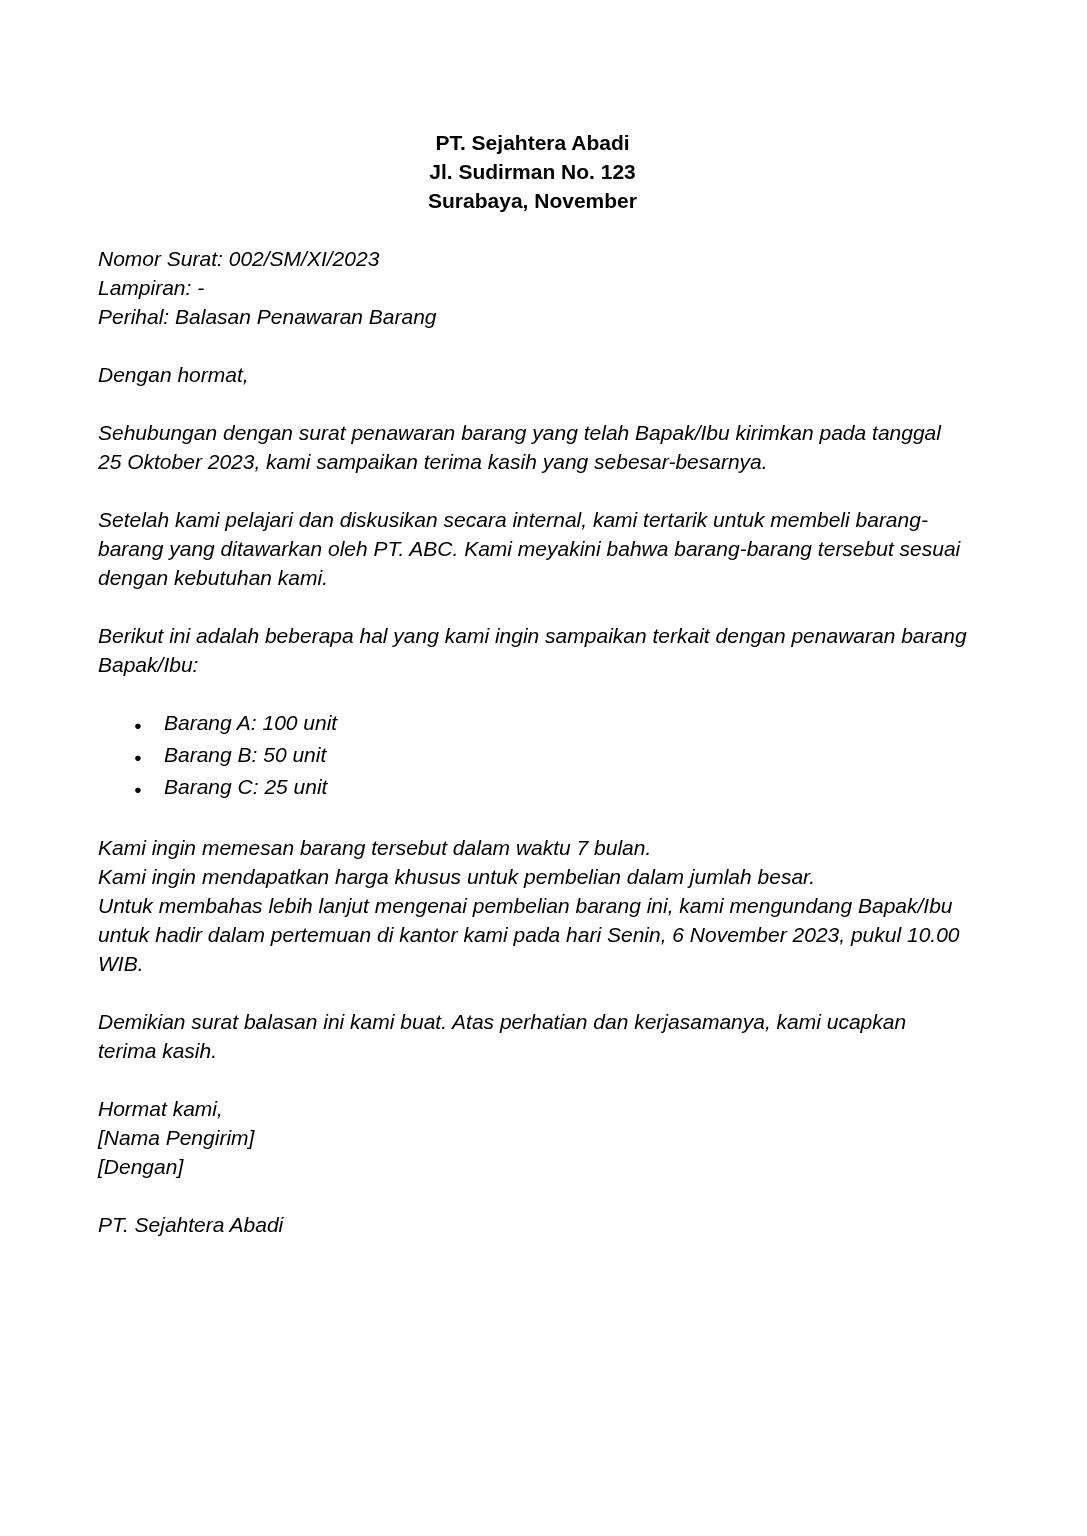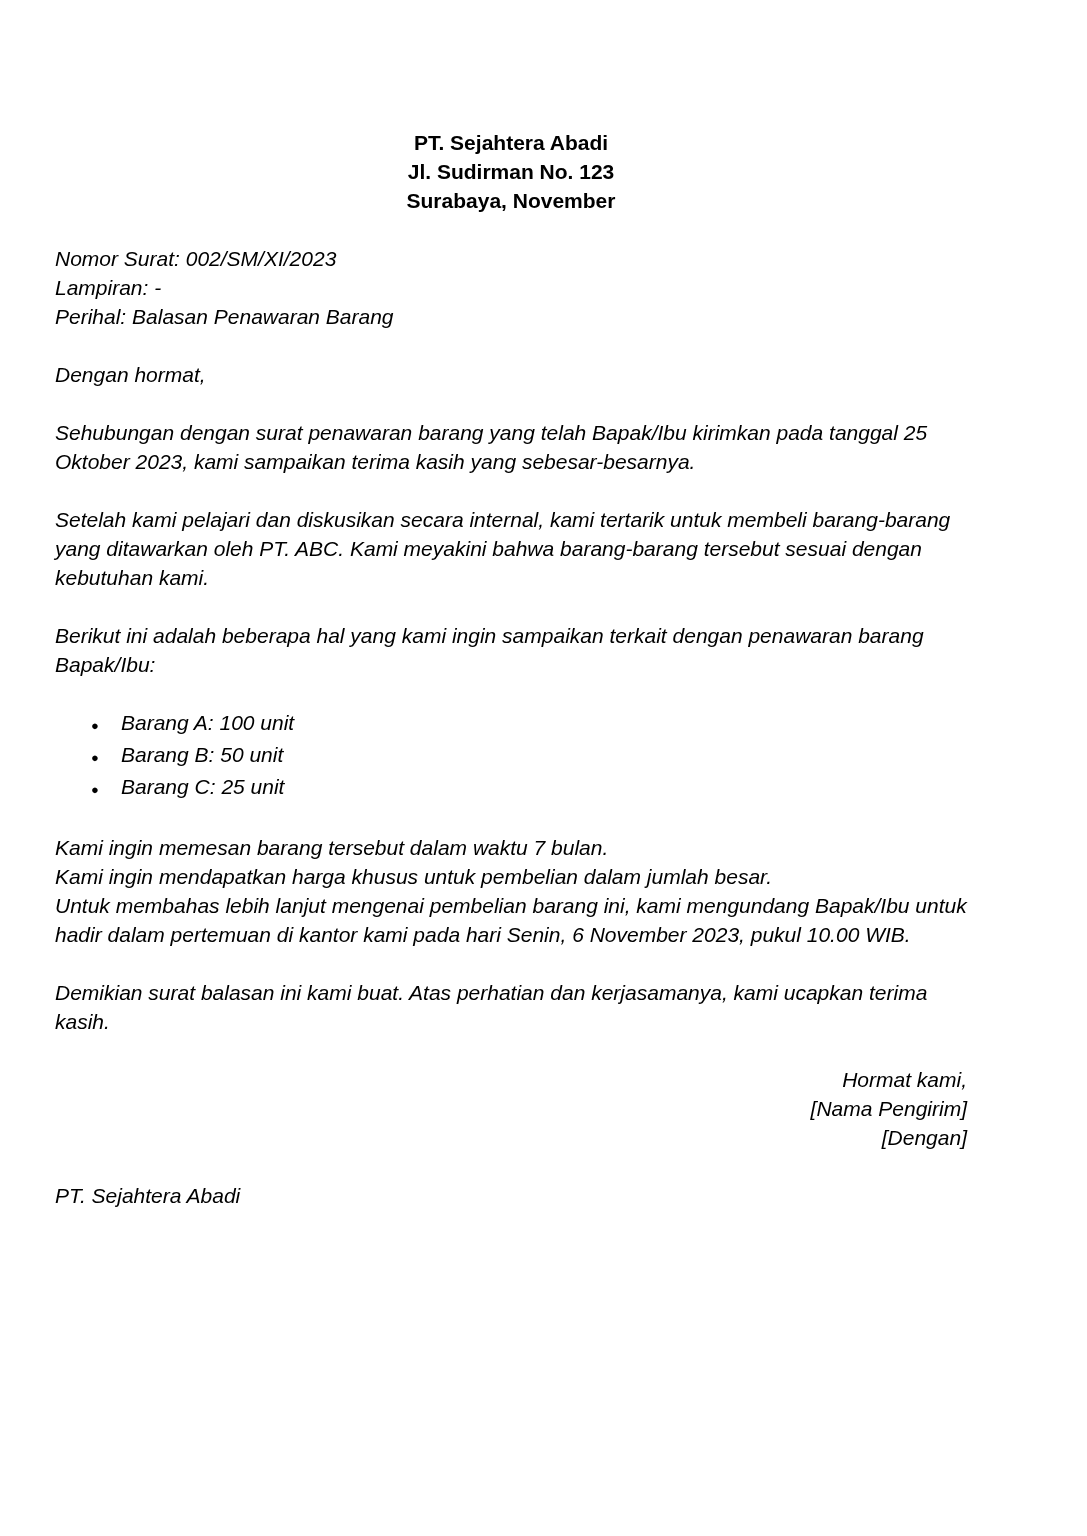--- a/index.html
+++ b/index.html
@@ -6,21 +6,21 @@
     margin: 0;
     padding: 0;
     background: #ffffff;
   }
   .page {
     position: relative;
     width: 1087px;
     height: 1536px;
     background: #ffffff;
     box-sizing: border-box;
-    padding: 128px 120px 0 55px;
+    padding: 128px 120px 0 98px;
     font-family: "Liberation Sans", "DejaVu Sans", sans-serif;
     font-size: 21px;
     line-height: 29px;
     color: #000000;
     overflow: hidden;
   }
   .letterhead {
     text-align: center;
     font-weight: 700;
     margin-bottom: 29px;
@@ -41,21 +41,20 @@
     padding-left: 36px;
   }
   .bullet-dot {
     display: inline-block;
     width: 30px;
     flex: 0 0 30px;
     font-size: 13px;
   }
   .sig-line {
     margin: 0;
-    text-align: right;
   }
 </style>
 </head>
 <body>
 
 <div class="page">
 
   <div class="letterhead">
     <div>PT. Sejahtera Abadi</div>
     <div>Jl. Sudirman No. 123</div>

